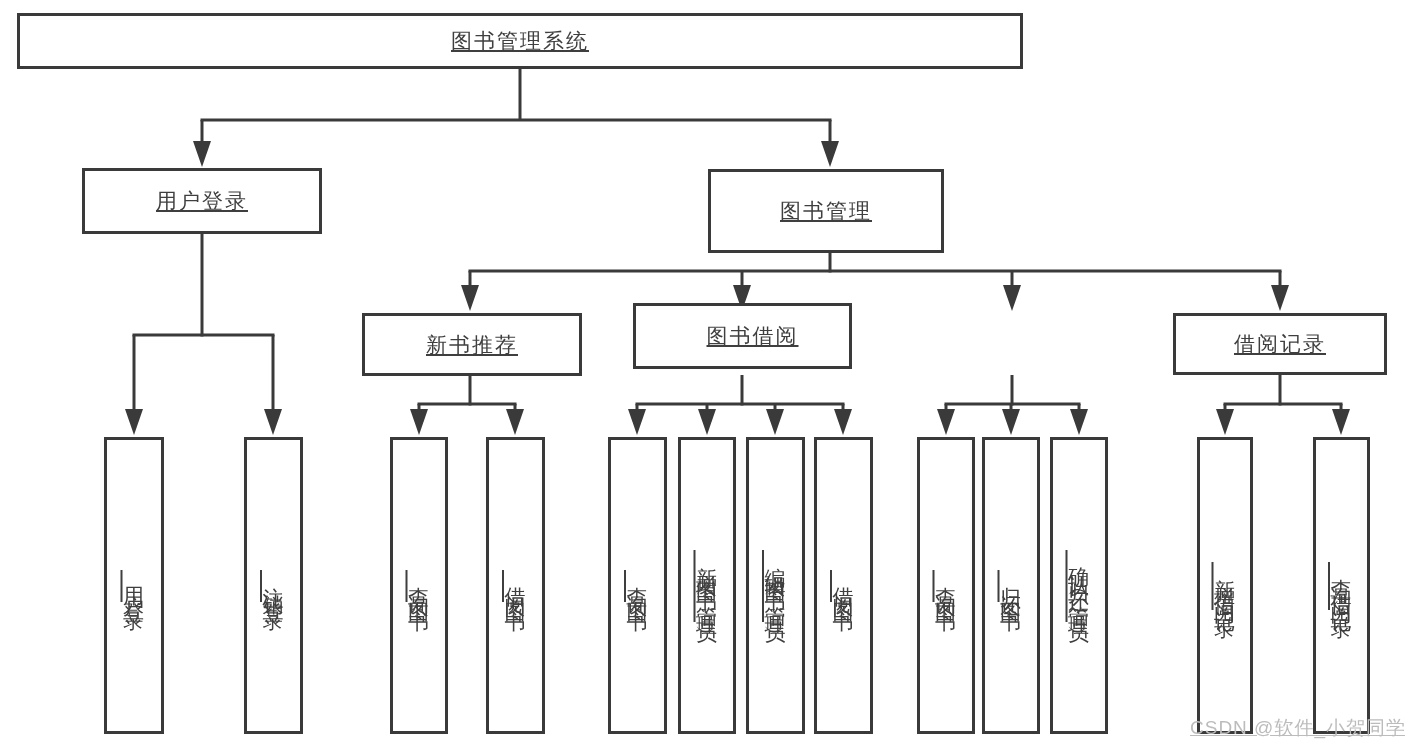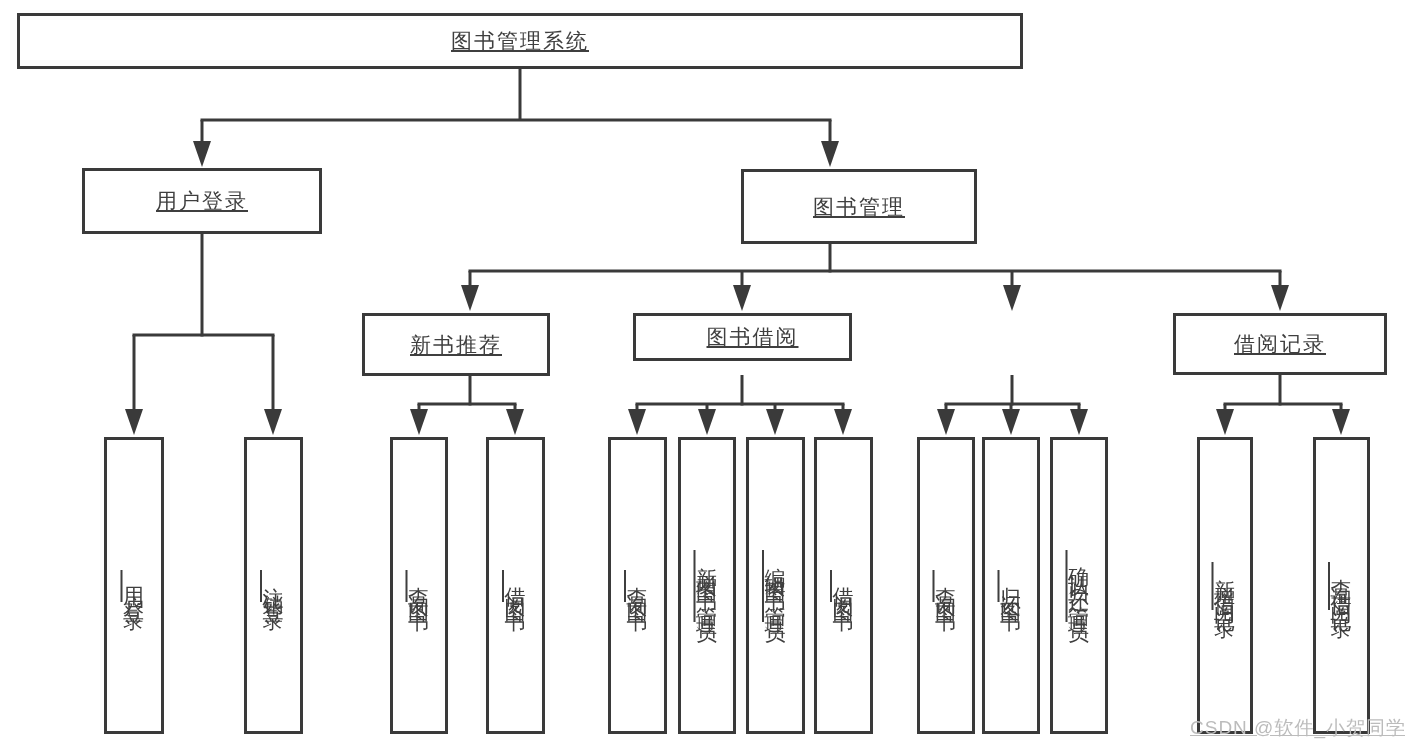--- a/index.html
+++ b/index.html
@@ -48,23 +48,23 @@
     writing-mode: vertical-rl;
     letter-spacing: 8px;
     font-size: 21px;
     line-height: 1;
     padding: 6px 0;
   }
 
   
   .root-box   { left: 17px;   top: 13px;  width: 1006px; height: 56px; }
   .l2-user    { left: 82px;   top: 168px; width: 240px;  height: 66px; }
-  .l2-mgmt    { left: 741px;  top: 169px; width: 236px;  height: 75px; }
-  .l3-newbook { left: 362px;  top: 313px; width: 188px;  height: 63px; }
-  .l3-borrow  { left: 633px;  top: 313px; width: 219px;  height: 48px; padding-left: 20px; }
+  .l2-mgmt    { left: 708px;  top: 169px; width: 236px;  height: 84px; }
+  .l3-newbook { left: 362px;  top: 313px; width: 220px;  height: 63px; }
+  .l3-borrow  { left: 633px;  top: 303px; width: 219px;  height: 66px; padding-left: 20px; }
   .l3-current { left: 905px;  top: 313px; width: 215px;  height: 63px; }
   .l3-records { left: 1173px; top: 313px; width: 214px;  height: 62px; }
 
   
   .leaf { top: 437px; height: 297px; }
   .leaf-u0 { left: 104px;  width: 60px; }
   .leaf-u1 { left: 244px;  width: 59px; }
   .leaf-n0 { left: 390px;  width: 58px; }
   .leaf-n1 { left: 486px;  width: 59px; }
   .leaf-b0 { left: 608px;  width: 59px; }

